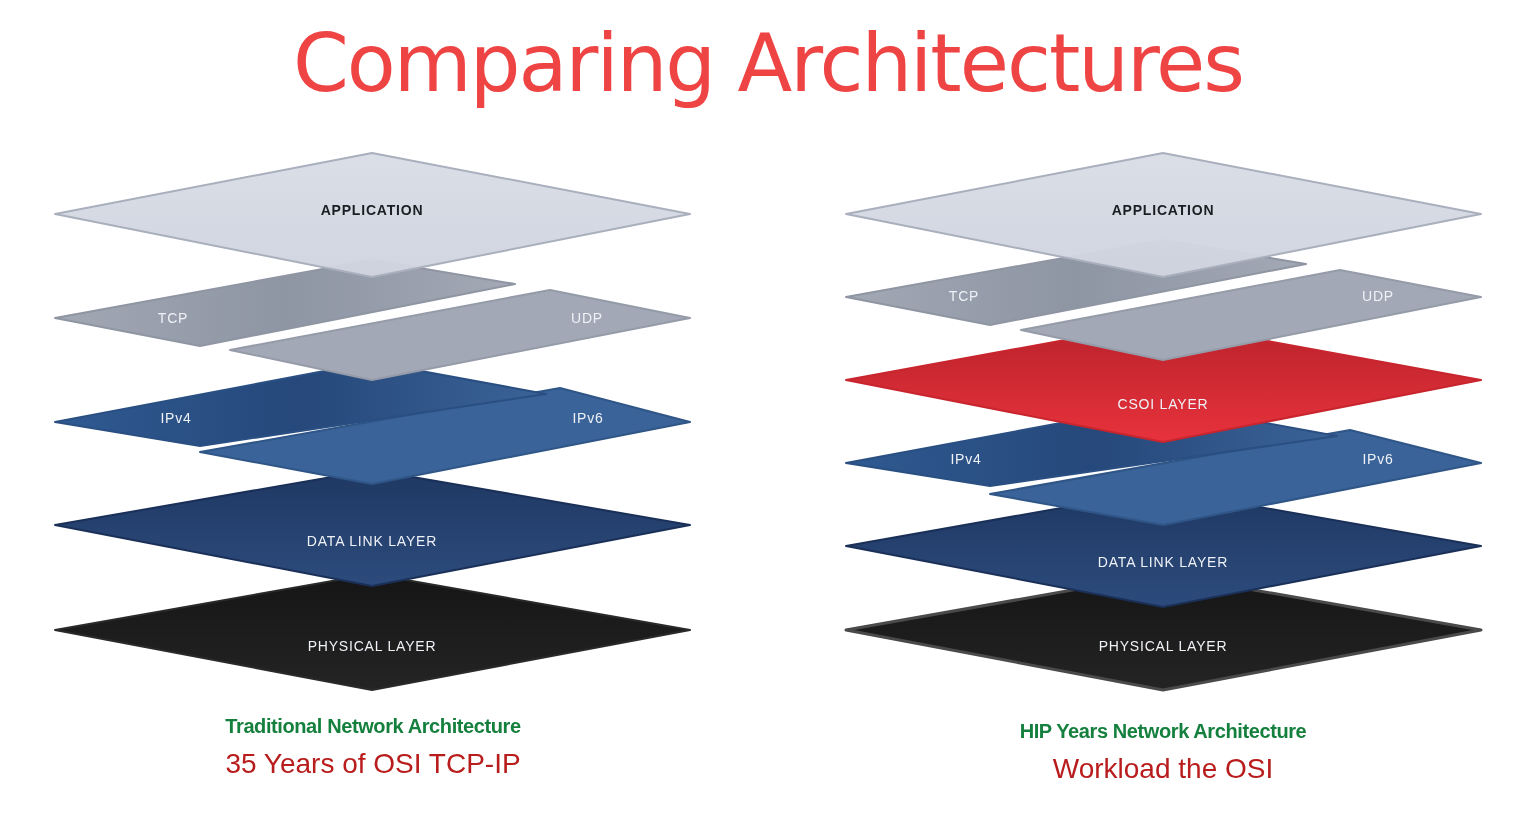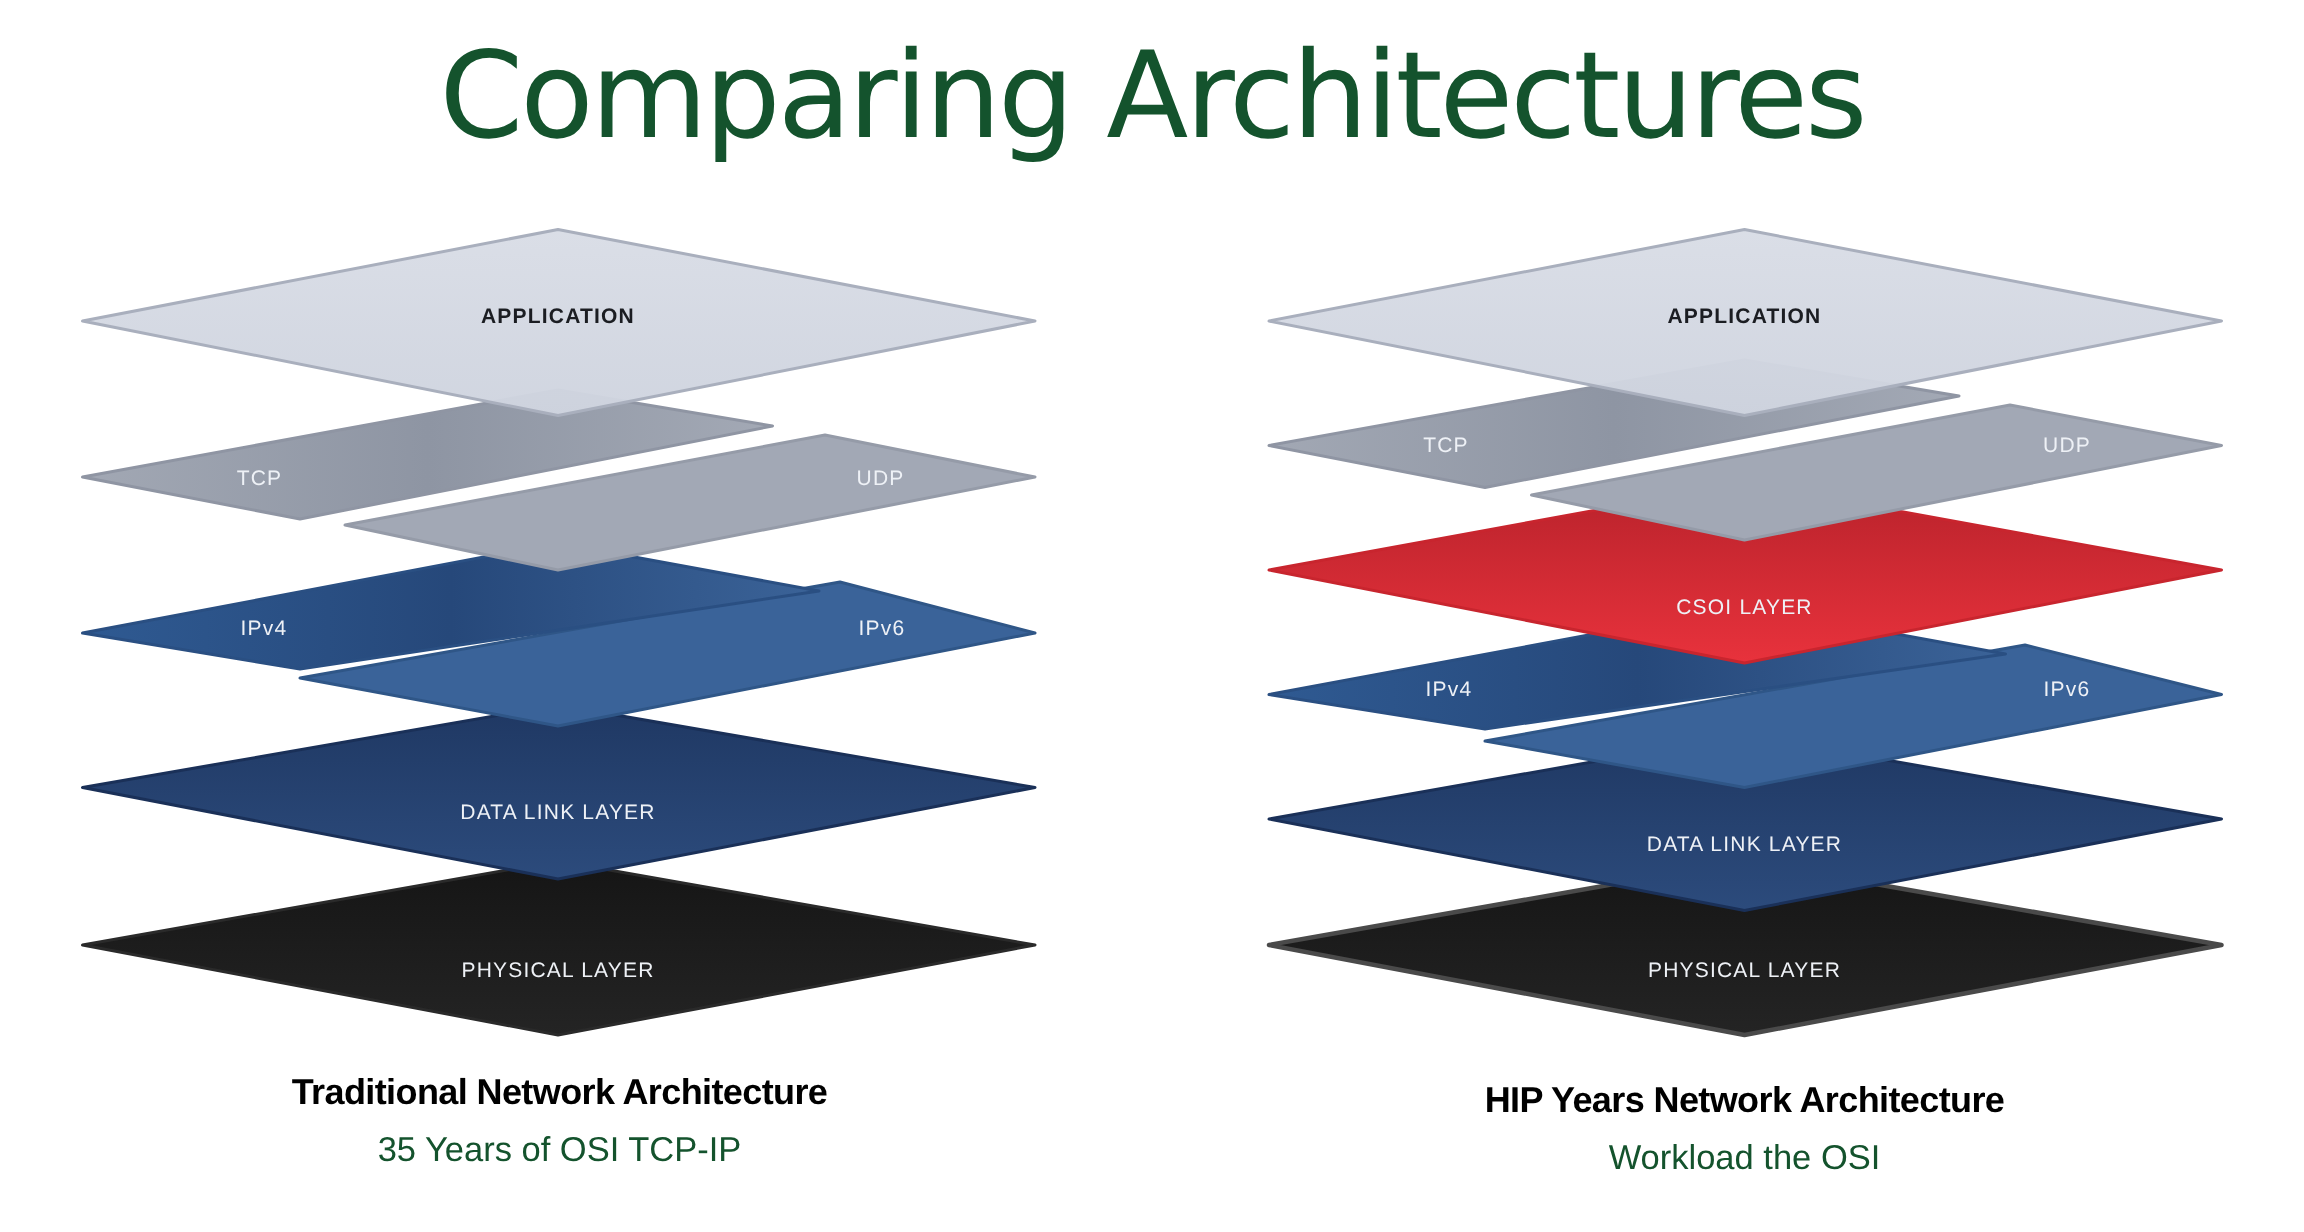--- a/index.html
+++ b/index.html
@@ -1,23 +1,23 @@
 <!DOCTYPE html>
 <html><head>
 <meta charset="utf-8">
 <style>
   html, body { margin:0; padding:0; background:#ffffff; }
   body { width:1536px; height:821px; position:relative; overflow:hidden; font-family:"Liberation Sans", sans-serif; }
-  .title { position:absolute; left:0; top:14px; width:1536px; text-align:center; font-family:"DejaVu Sans", sans-serif; font-size:80px; color:#14532d; letter-spacing:-2px; line-height:100px; }
+  .title { position:absolute; left:0; top:14px; width:1536px; text-align:center; font-family:"DejaVu Sans", sans-serif; font-size:80px; color:#ef4444; letter-spacing:-2px; line-height:100px; }
   svg.stack { position:absolute; top:0; left:0; }
   .lbl { font-family:"Liberation Sans", sans-serif; font-size:14px; letter-spacing:0.8px; fill:#eef1f6; text-anchor:middle; }
   .lbl-dark { fill:#1b1d22; font-weight:bold; }
   .caption { position:absolute; text-align:center; width:700px; }
-  .cap-title { font-family:"Liberation Sans", sans-serif; font-weight:bold; font-size:24px; color:#000000; letter-spacing:-0.4px; }
-  .cap-sub { font-family:"Liberation Sans", sans-serif; font-size:23px; color:#14532d; margin-top:10px; }
+  .cap-title { font-family:"Liberation Sans", sans-serif; font-weight:bold; font-size:20px; color:#15803d; letter-spacing:-0.4px; }
+  .cap-sub { font-family:"Liberation Sans", sans-serif; font-size:28px; color:#b91c1c; margin-top:10px; }
 </style>
 </head>
 <body>
 
 <div class="title">Comparing Architectures</div>
 
 <svg class="stack" width="1536" height="821">
   <defs>
     <linearGradient id="gApp" x1="0" y1="0" x2="0" y2="1">
         <stop offset="0" stop-color="#d9dde6"></stop>

